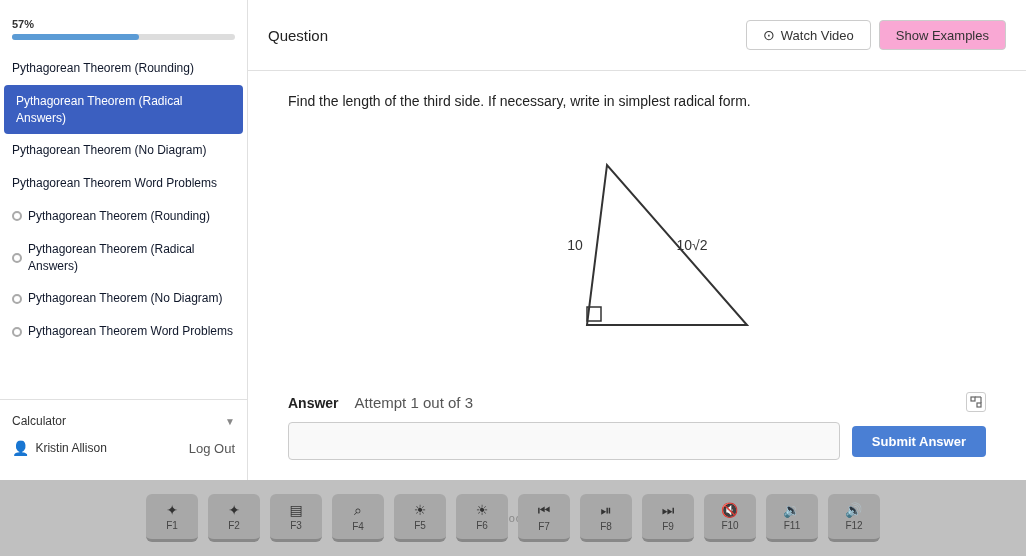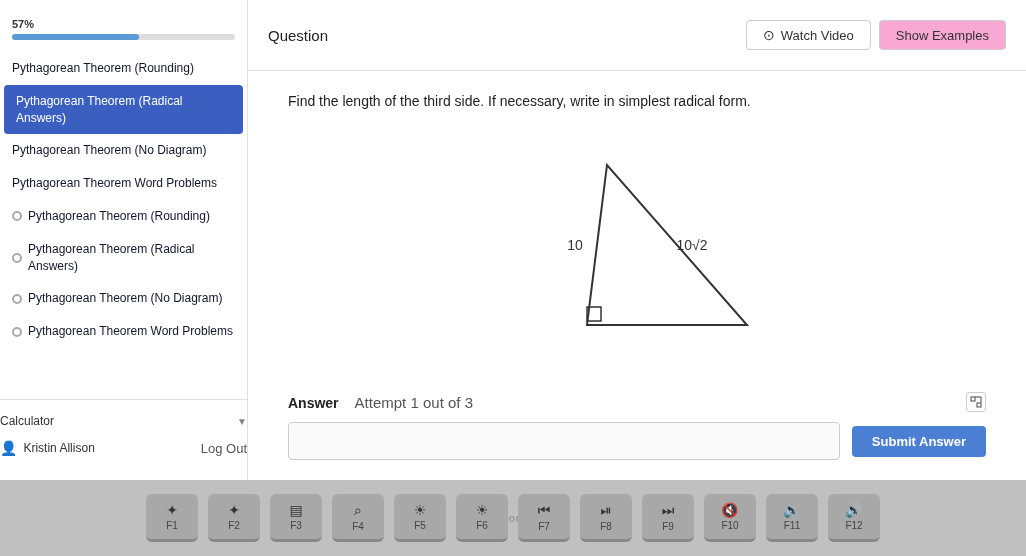--- a/index.html
+++ b/index.html
@@ -85,21 +85,21 @@
       border: 2px solid #aaa;
       flex-shrink: 0;
     }
 
     .sidebar-item.circle-icon .dot {
       background: transparent;
     }
 
     .sidebar-footer {
       border-top: 1px solid #e0e0e0;
-      padding: 8px 0;
+      padding: 8px 12px;
     }
 
     .sidebar-footer-calculator {
       font-size: 12px;
       color: #333;
       padding: 6px 0;
       display: flex;
       align-items: center;
       justify-content: space-between;
     }

